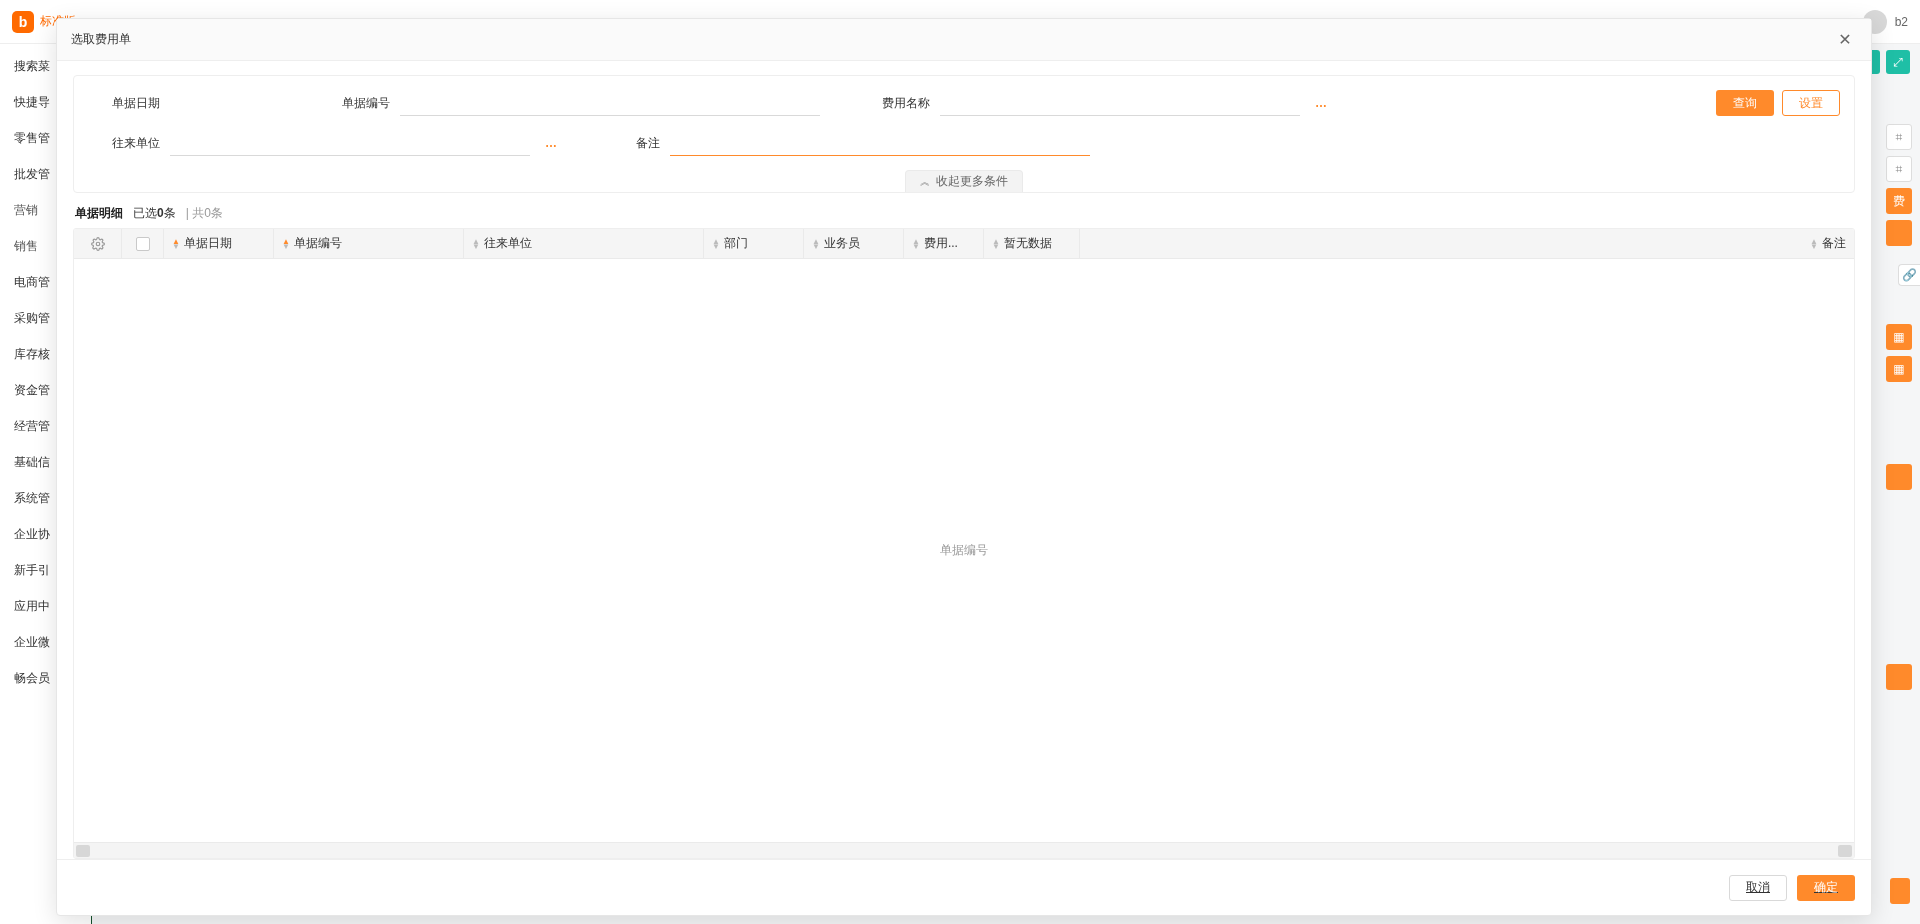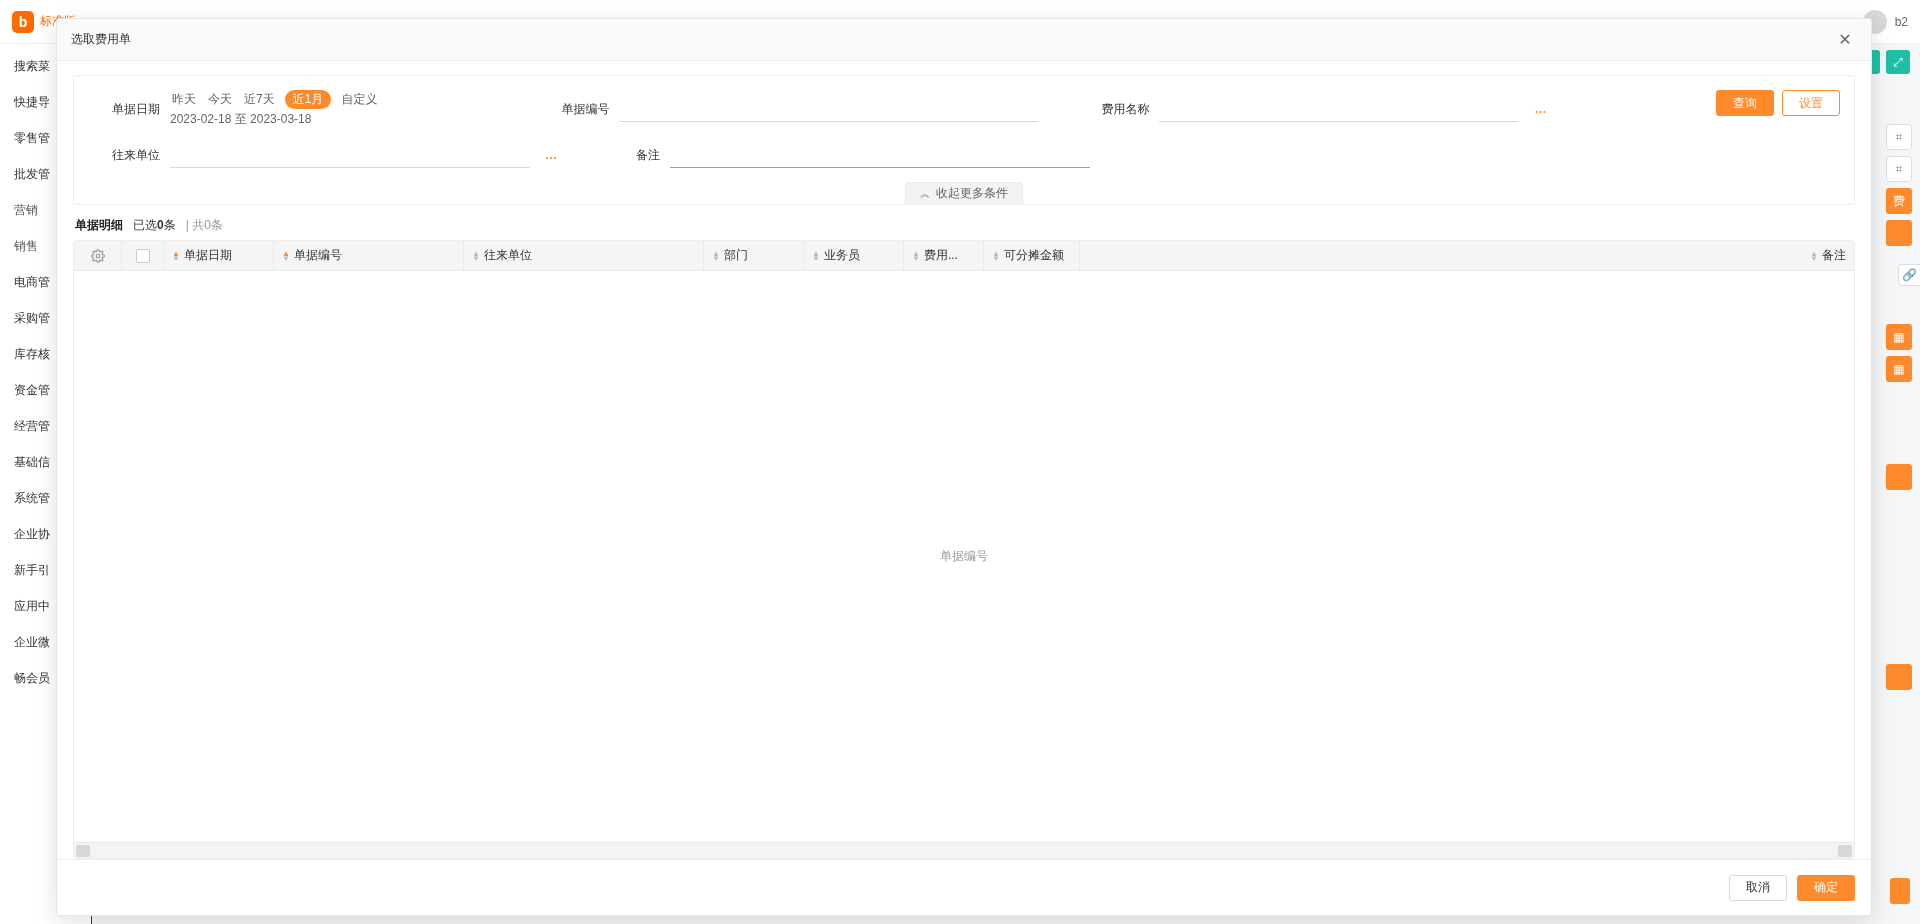--- a/index.html
+++ b/index.html
@@ -89,21 +89,21 @@
 .chkbox { width: 14px; height: 14px; border: 1px solid #c9c9c9; border-radius: 2px; background: #fff; }
 
 .tbody { flex: 1; position: relative; overflow: auto; }
 .empty { position: absolute; inset: 0; display: flex; align-items: center; justify-content: center; color: #999; }
 
 .hscroll { height: 16px; background: #f4f4f4; border-top: 1px solid #eaeaea; position: relative; }
 .hscroll .thumb-l, .hscroll .thumb-r { position: absolute; top: 2px; width: 14px; height: 12px; background: #d7d7d7; border-radius: 2px; }
 .hscroll .thumb-l { left: 2px; }
 .hscroll .thumb-r { right: 2px; }
 
-.modal-foot { height: 56px; border-top: 1px solid #eee; display: flex; align-items: center; justify-content: flex-end; gap: 10px; padding: 0 16px; }
+.modal-foot { height: 56px; border-top: 1px solid #eee; display: flex; align-items: center; justify-content: flex-end; gap: 10px; padding: 0 16px; text-decoration: underline; }
 
 .gear-ic { width: 14px; height: 14px; }
 .gear-ic svg { width: 14px; height: 14px; display:block; }
 .chev { font-size: 10px; color: #888; }
 </style>
 </head>
 <body>
 
 <div class="app-bg">
   <div class="app-header">
@@ -178,30 +178,20 @@
     <div class="filter-card">
 
       <div class="filter-actions">
         <span class="btn primary">查询</span>
         <span class="btn ghost">设置</span>
       </div>
 
       <div class="filter-row">
         <div class="field">
           <span class="flabel">单据日期</span>
-          <div class="date-block">
-            <div class="date-quick">
-              <span class="dq">昨天</span>
-              <span class="dq">今天</span>
-              <span class="dq">近7天</span>
-              <span class="dq pill">近1月</span>
-              <span class="dq">自定义</span>
-            </div>
-            <div class="date-range">2023-02-18 至 2023-03-18</div>
-          </div>
         </div>
 
         <div class="field" style="margin-left:120px">
           <span class="flabel">单据编号</span>
           <input class="finput w420" style="">
         </div>
 
         <div class="field">
           <span class="flabel">费用名称</span>
           <input class="finput w360" style="">
@@ -292,21 +282,21 @@
               <span class="up">▲</span>
               <span class="dn">▼</span>
             </span>
           <span>费用...</span>
         </div>
         <div class="th camt">
           <span class="sort">
               <span class="up">▲</span>
               <span class="dn">▼</span>
             </span>
-          <span>可分摊金额</span>
+          <span>暂无数据</span>
         </div>
         <div class="th cnote">
           <span class="sort">
               <span class="up">▲</span>
               <span class="dn">▼</span>
             </span>
           <span>备注</span>
         </div>
       </div>
       <div class="tbody">

